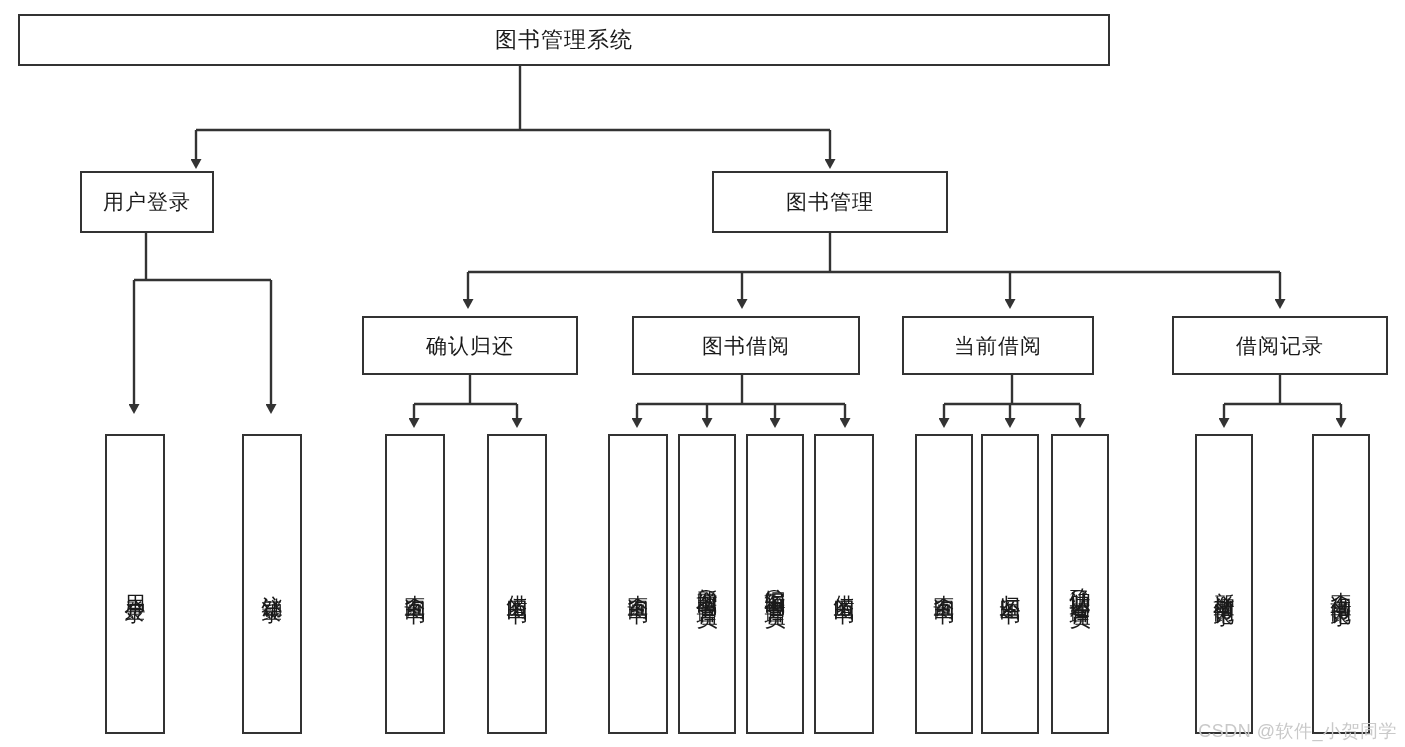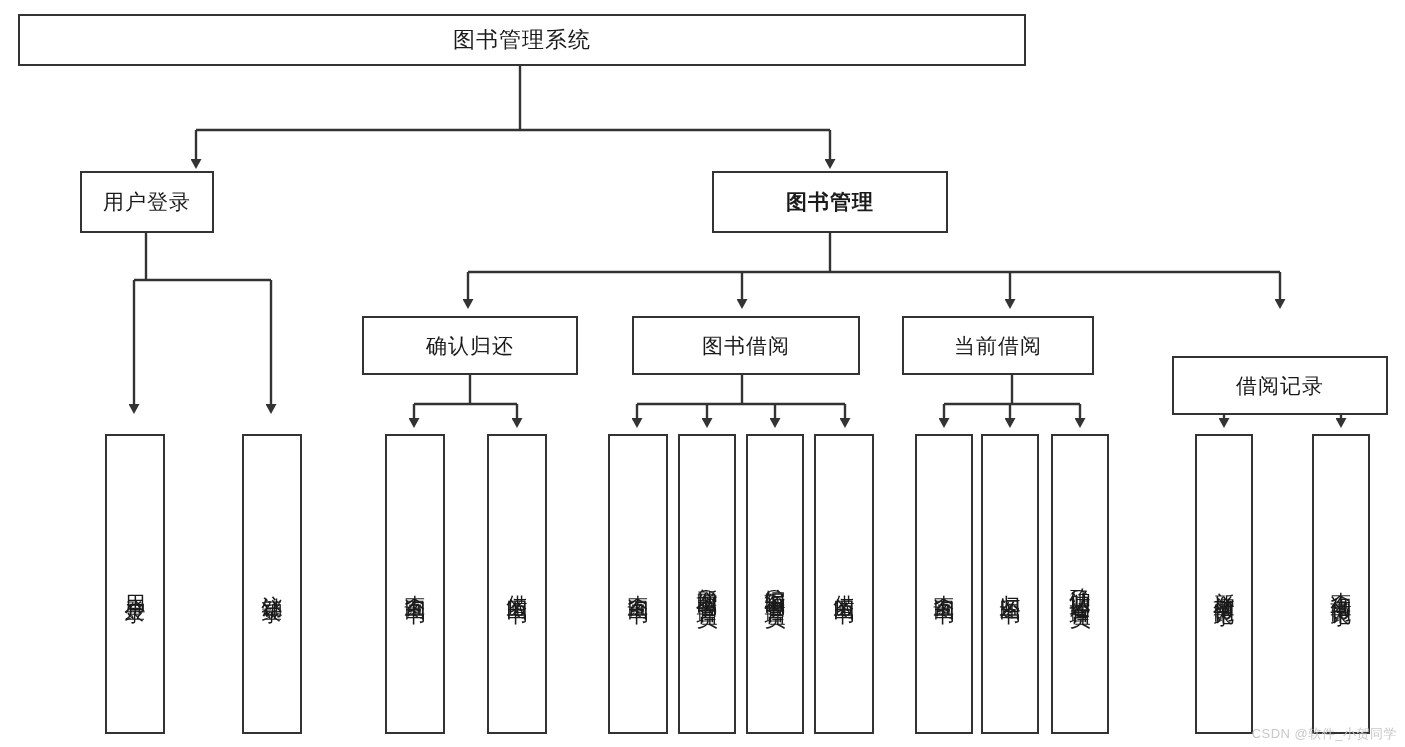--- a/index.html
+++ b/index.html
@@ -53,21 +53,21 @@
     text-orientation: upright;
     line-height: 1.05;
   }
   .node.root {
     font-size: 22px;
   }
   .watermark {
     position: absolute;
     right: 8px;
     bottom: 4px;
-    font-size: 13px;
+    font-size: 18px;
     color: #c9c9c9;
     letter-spacing: 0.5px;
     white-space: nowrap;
     user-select: none;
   }
 </style>
 </head>
 <body>
 
 <div id="canvas">
@@ -115,41 +115,41 @@
       <path d="M1010,404 L1010,419" marker-end="url(#arrow)"></path>
       <path d="M1080,404 L1080,419" marker-end="url(#arrow)"></path>
 
       <path d="M1280,375 L1280,404"></path>
       <path d="M1224,404 L1341,404"></path>
       <path d="M1224,404 L1224,419" marker-end="url(#arrow)"></path>
       <path d="M1341,404 L1341,419" marker-end="url(#arrow)"></path>
     </g>
   </svg>
 
-  <div class="node horiz root" style="left:18px; top:14px; width:1008px; height:52px;text-align:right;">
+  <div class="node horiz root" style="left:18px; top:14px; width:1092px; height:52px;text-align:right;">
     <span class="label">图书管理系统</span>
   </div>
 
   <div class="node horiz" style="left:80px; top:171px; width:134px; height:62px;">
     <span class="label">用户登录</span>
   </div>
-  <div class="node horiz" style="left:712px; top:171px; width:236px; height:62px;font-weight:bold;">
+  <div class="node horiz" style="left:712px; top:171px; width:236px; height:62px;">
     <span class="label">图书管理</span>
   </div>
 
   <div class="node horiz" style="left:362px; top:316px; width:216px; height:59px;">
     <span class="label">确认归还</span>
   </div>
   <div class="node horiz" style="left:632px; top:316px; width:228px; height:59px;">
     <span class="label">图书借阅</span>
   </div>
   <div class="node horiz" style="left:902px; top:316px; width:192px; height:59px;">
     <span class="label">当前借阅</span>
   </div>
-  <div class="node horiz" style="left:1172px; top:316px; width:216px; height:59px;margin-top:40px;">
+  <div class="node horiz" style="left:1172px; top:316px; width:216px; height:59px;">
     <span class="label">借阅记录</span>
   </div>
 
   <div class="node vert" style="left:105px; top:434px; width:60px; height:300px;">
     <span class="label">用户登录</span>
   </div>
   <div class="node vert" style="left:242px; top:434px; width:60px; height:300px;">
     <span class="label">注销登录</span>
   </div>
 

